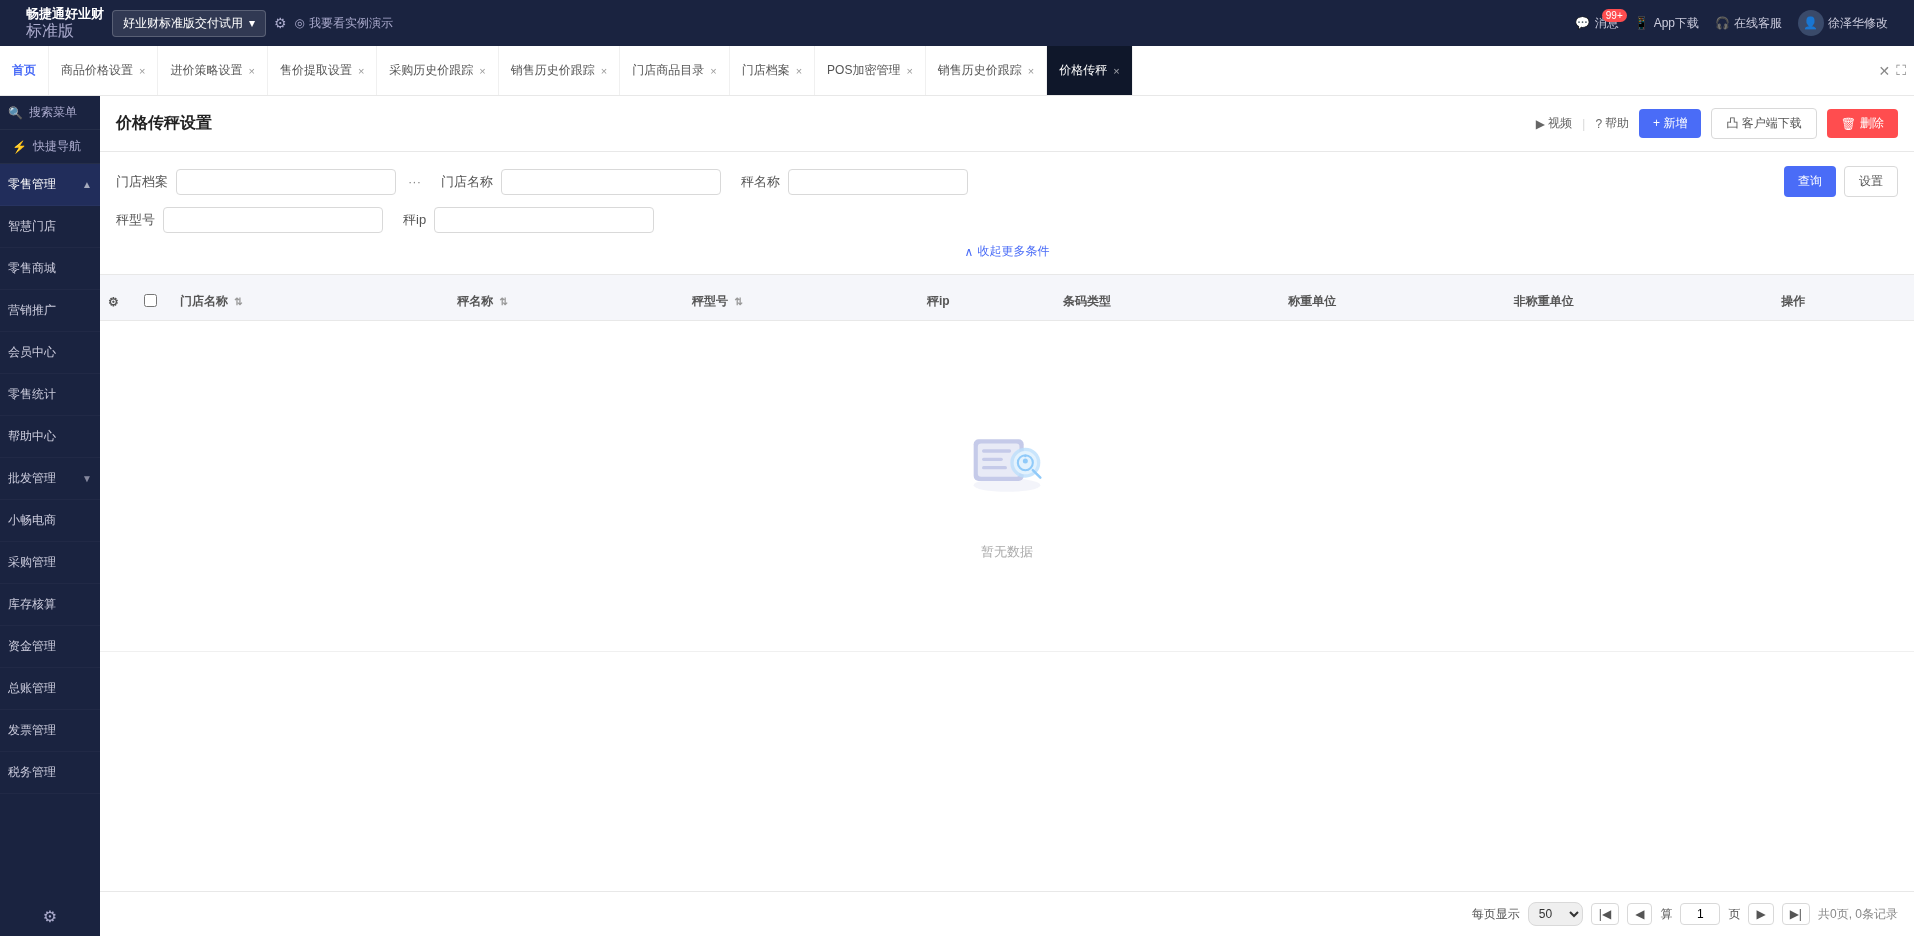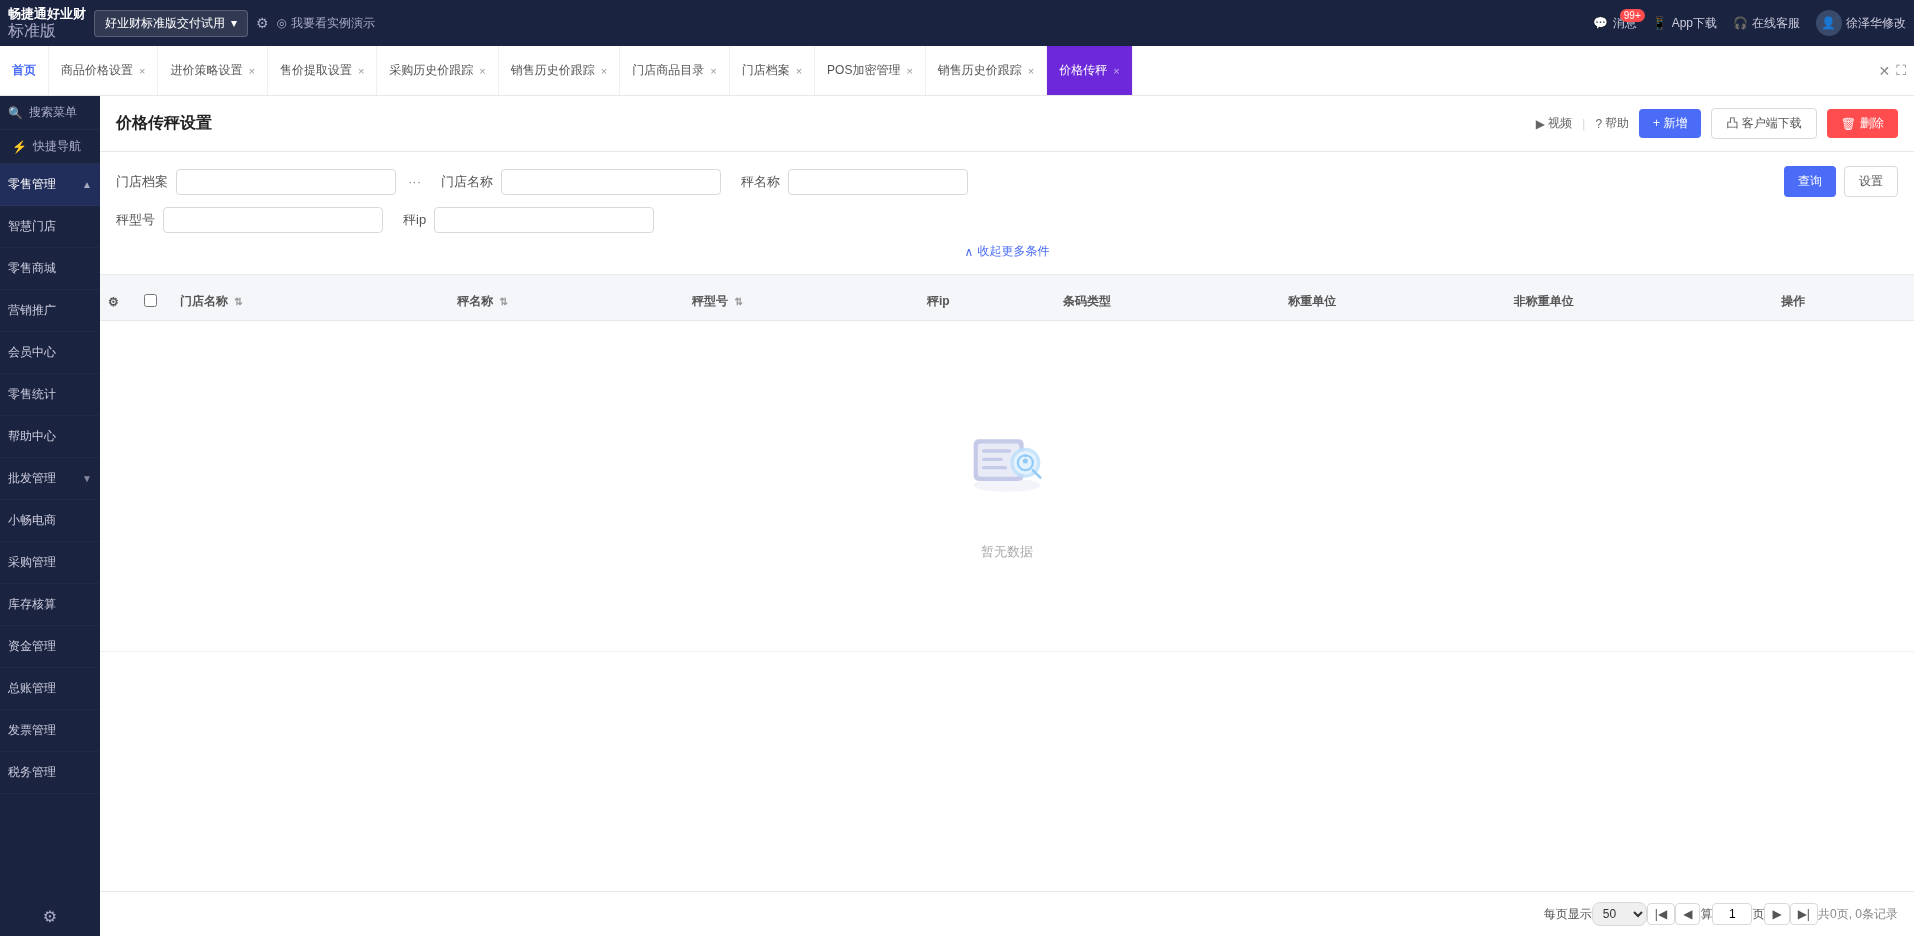--- a/index.html
+++ b/index.html
@@ -5,21 +5,21 @@
     * { box-sizing: border-box; margin: 0; padding: 0; }
     body { font-family: "Microsoft YaHei", "PingFang SC", sans-serif; font-size: 13px; background: #f0f2f5; color: #333; height: 936px; overflow: hidden; display: flex; flex-direction: column; }
 
     
     .top-header {
       height: 46px;
       background: #1a2340;
       display: flex;
       align-items: center;
       justify-content: space-between;
-      padding: 0 8px;
+      padding: 0 26px;
       flex-shrink: 0;
     }
     .top-header-left { display: flex; align-items: center; gap: 8px; }
     .app-logo { color: #fff; font-size: 13px; font-weight: bold; display: flex; flex-direction: column; line-height: 1.2; }
     .app-logo .sub { font-size: 16px; font-weight: normal; color: #aac; }
     .version-selector {
       background: rgba(255,255,255,0.1);
       border: 1px solid rgba(255,255,255,0.2);
       border-radius: 4px;
       color: #fff;
@@ -62,21 +62,21 @@
       align-items: center;
       padding: 0 12px;
       font-size: 12px;
       color: #555;
       cursor: pointer;
       border-right: 1px solid #f0f0f0;
       white-space: nowrap;
       gap: 4px;
     }
     .tab-item.active {
-      background: #6d28d9;
+      background: #0f172a;
       color: #fff;
     }
     .tab-item .close-x { font-size: 11px; opacity: 0.6; margin-left: 2px; }
     .tab-home { color: #4a6cf7; font-weight: bold; }
     .tab-bar-actions { display: flex; align-items: center; margin-left: auto; padding: 0 8px; gap: 6px; }
     .tab-bar-action { color: #888; cursor: pointer; font-size: 14px; }
 
     
     .main-layout { display: flex; flex: 1; overflow: hidden; }
 
@@ -234,20 +234,21 @@
     .empty-text { font-size: 13px; color: #aaa; }
 
     
     .pagination {
       background: #fff;
       border-top: 1px solid #e8e8e8;
       padding: 10px 16px;
       display: flex;
       align-items: center;
       justify-content: flex-end;
+      gap: 8px;
       flex-shrink: 0;
       font-size: 12px;
       color: #555;
     }
     .page-size-label { color: #555; }
     .page-size-select {
       border: 1px solid #d9d9d9;
       border-radius: 8px;
       padding: 3px 6px;
       font-size: 12px;

